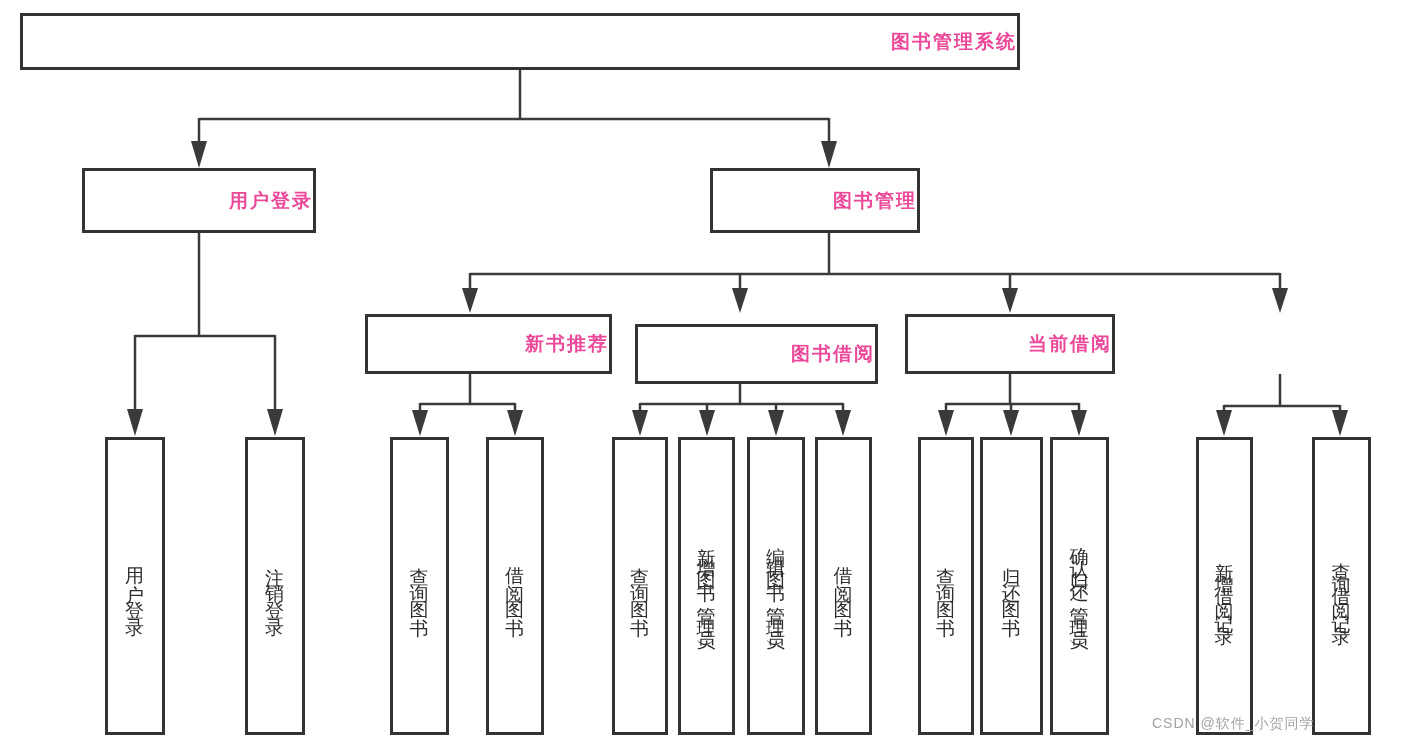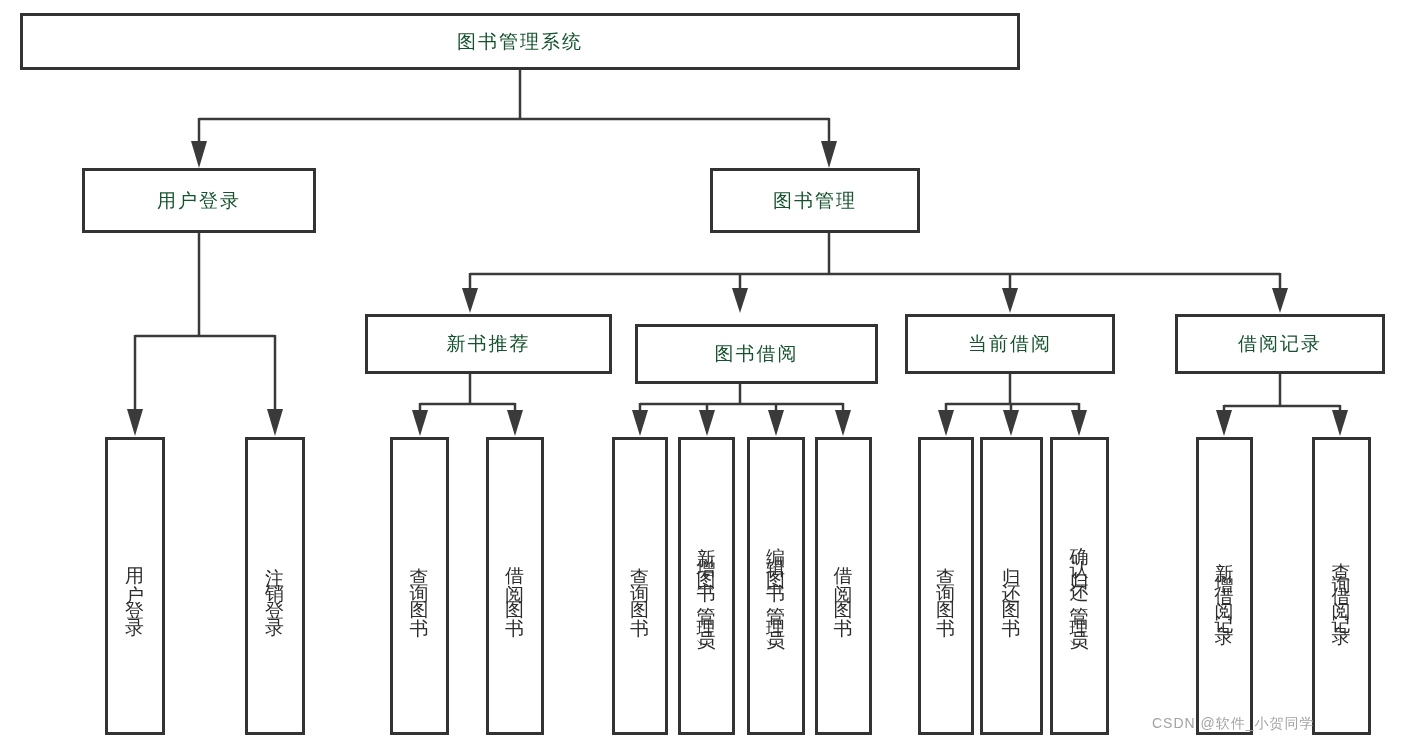--- a/index.html
+++ b/index.html
@@ -24,25 +24,26 @@
   }
   .wires line { stroke: #3a3a3a; stroke-width: 2.5; }
   .wires polygon { fill: #3a3a3a; }
   .hnode {
     position: absolute;
     box-sizing: border-box;
     border: 3px solid #333333;
     background: #ffffff;
     display: flex;
     align-items: center;
-    justify-content: center;
+    justify-content: flex-end;
     font-size: 19px;
     letter-spacing: 2px;
-    color: #14532d;
+    color: #ec4899;
     z-index: 2;
+    font-weight: bold;
   }
   .leaf {
     position: absolute;
     top: 437px;
     height: 298px;
     box-sizing: border-box;
     border: 3px solid #333333;
     background: #ffffff;
     display: flex;
     align-items: center;
@@ -158,23 +159,20 @@
 
   <div class="hnode" style="left:365px;top:314px;width:247px;height:60px;">
     <span>新书推荐</span>
   </div>
   <div class="hnode" style="left:635px;top:324px;width:243px;height:60px;">
     <span>图书借阅</span>
   </div>
   <div class="hnode" style="left:905px;top:314px;width:210px;height:60px;">
     <span>当前借阅</span>
   </div>
-  <div class="hnode" style="left:1175px;top:314px;width:210px;height:60px;">
-    <span>借阅记录</span>
-  </div>
 
   <div class="leaf sp-short" style="left:105px;width:60px;">
     <span class="vtext">用户登录</span>
   </div>
   <div class="leaf sp-short" style="left:245px;width:60px;">
     <span class="vtext">注销登录</span>
   </div>
 
   <div class="leaf sp-short" style="left:390px;width:59px;">
     <span class="vtext">查询图书</span>

